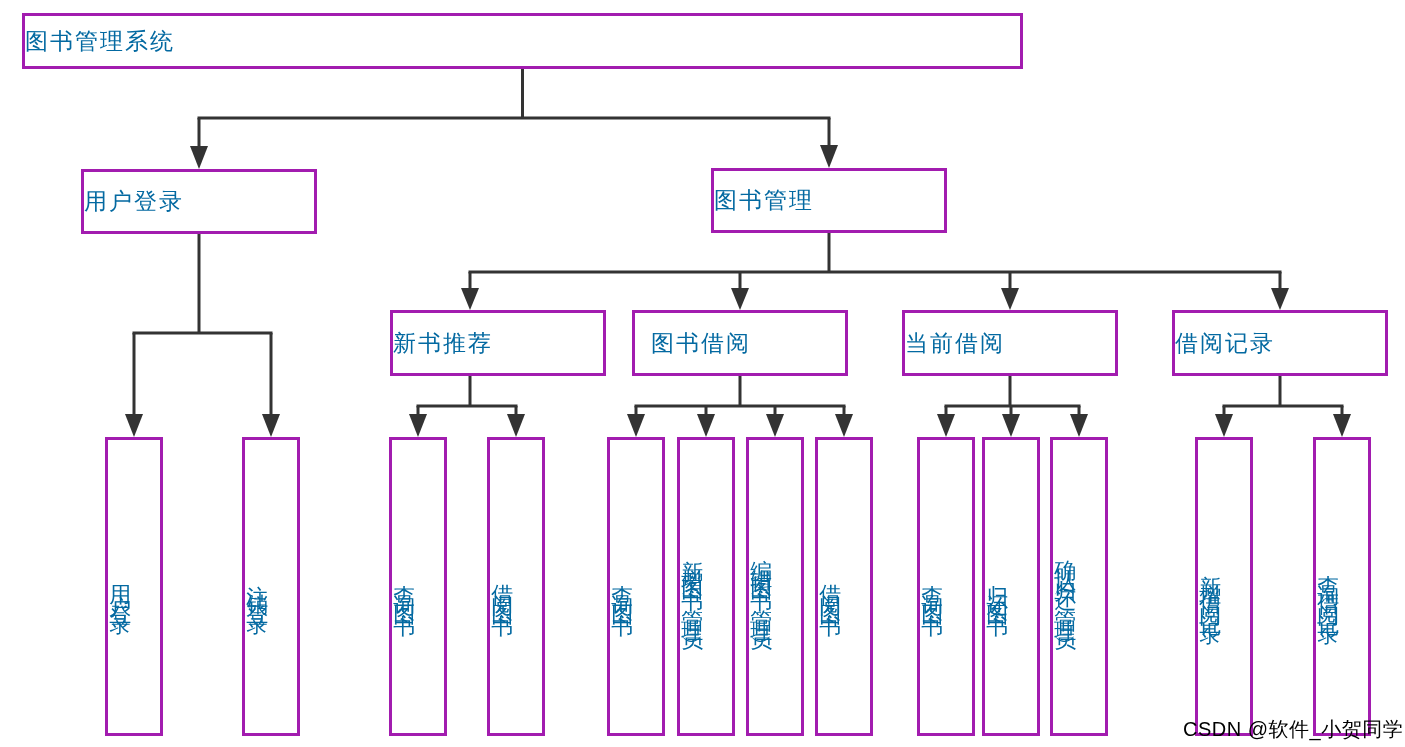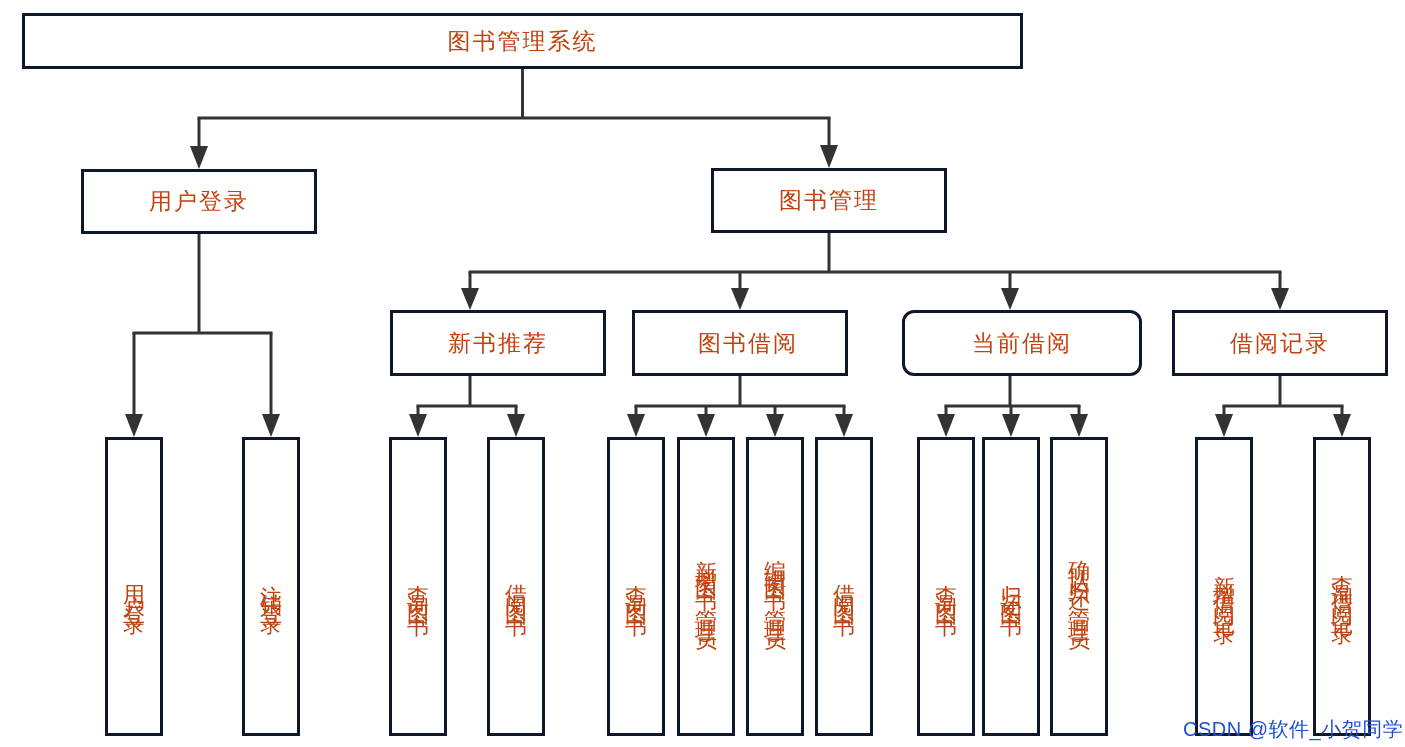--- a/index.html
+++ b/index.html
@@ -13,25 +13,25 @@
   }
   #connectors {
     position: absolute;
     left: 0; top: 0;
     z-index: 1;
   }
   .box {
     position: absolute;
     box-sizing: border-box;
     background: #ffffff;
-    border: 3px solid #0f172a;
+    border: 3px solid #a21caf;
     display: flex;
     align-items: center;
-    justify-content: center;
-    color: #c2410c;
+    justify-content: flex-start;
+    color: #0369a1;
     z-index: 2;
   }
   .h-label {
     font-size: 23px;
     letter-spacing: 2px;
     white-space: nowrap;
   }
   .leaf { overflow: hidden; }
   .vtext {
     writing-mode: vertical-rl;
@@ -40,21 +40,21 @@
     letter-spacing: 10px;
     line-height: 1.1;
     white-space: nowrap;
   }
   #watermark {
     position: absolute;
     left: 1183px;
     top: 716px;
     font-size: 20px;
     letter-spacing: 0.5px;
-    color: #1d4ed8;
+    color: #000000;
     z-index: 5;
     white-space: nowrap;
   }
 </style>
 </head>
 <body>
 
 <div id="canvas">
 
   <svg id="connectors" width="1405" height="747" viewBox="0 0 1405 747">
@@ -133,21 +133,21 @@
   <div class="box" style="left:711px; top:168px; width:236px; height:65px;">
     <span class="h-label">图书管理</span>
   </div>
 
   <div class="box" style="left:362px; top:310px; width:216px; height:66px;margin-left:28px;">
     <span class="h-label">新书推荐</span>
   </div>
   <div class="box" style="left:632px; top:310px; width:216px; height:66px;padding-left:16px;">
     <span class="h-label">图书借阅</span>
   </div>
-  <div class="box" style="left:902px; top:310px; width:240px; height:66px;border-radius:12px;">
+  <div class="box" style="left:902px; top:310px; width:216px; height:66px;">
     <span class="h-label">当前借阅</span>
   </div>
   <div class="box" style="left:1172px; top:310px; width:216px; height:66px;">
     <span class="h-label">借阅记录</span>
   </div>
 
   <div class="box leaf" style="left:105px; top:437px; width:58px; height:299px;">
     <span class="vtext">用户登录</span>
   </div>
   <div class="box leaf" style="left:242px; top:437px; width:58px; height:299px;">

